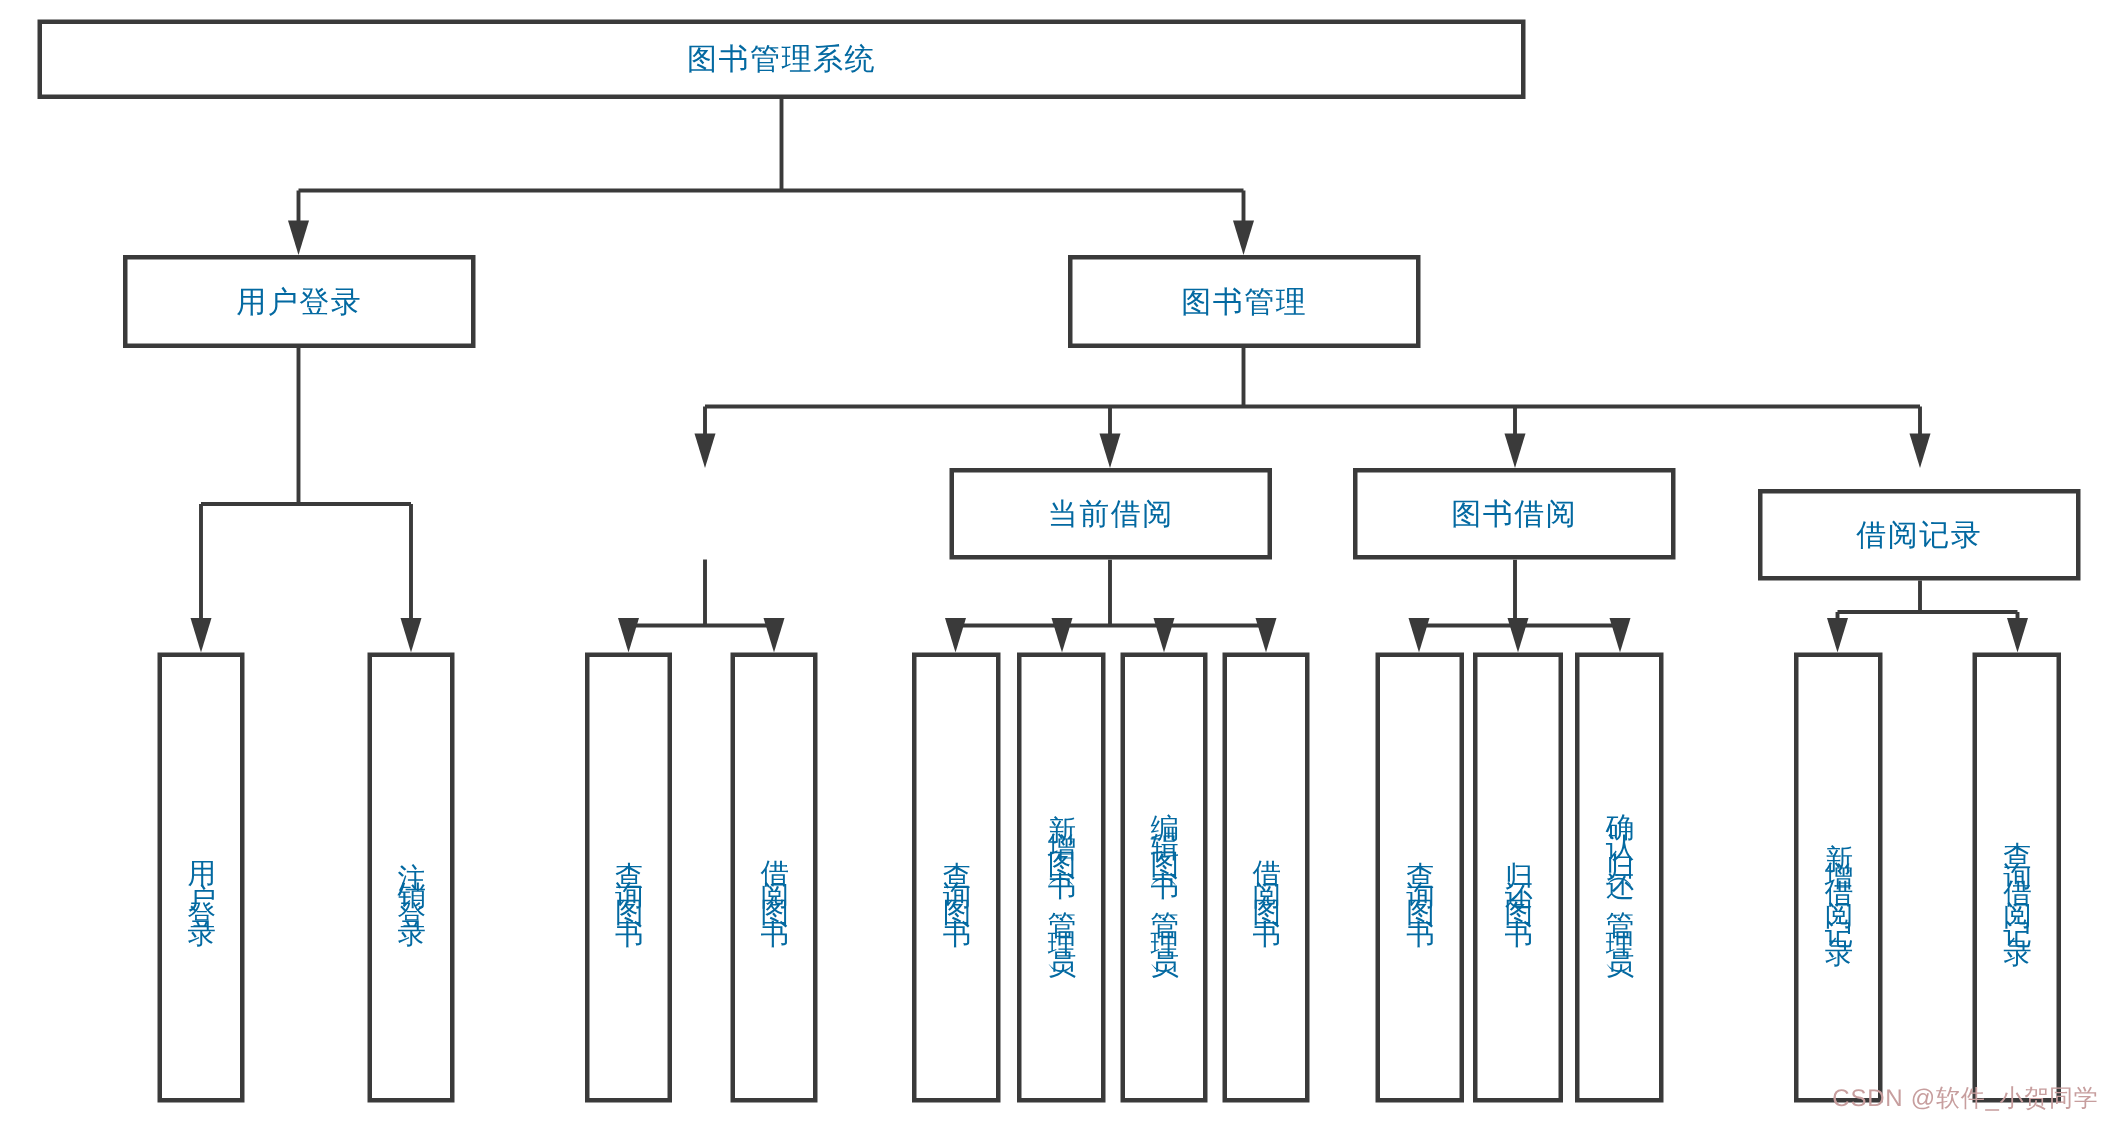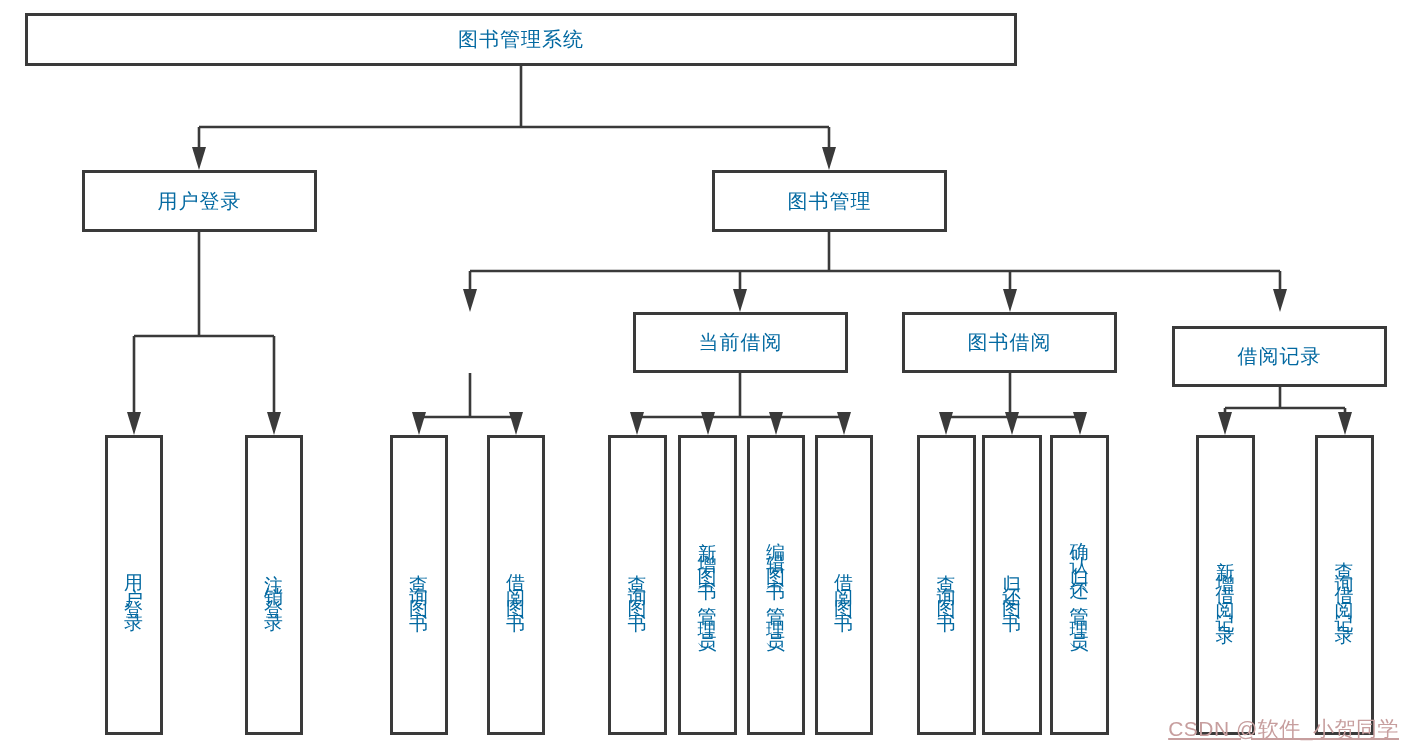--- a/index.html
+++ b/index.html
@@ -46,24 +46,23 @@
   .n-g3-3{left:747px;width:58px;}
   .n-g3-4{left:815px;width:58px;}
   .n-g4-1{left:917px;width:59px;}
   .n-g4-2{left:982px;width:60px;}
   .n-g4-3{left:1050px;width:59px;}
   .n-g5-1{left:1196px;width:59px;}
   .n-g5-2{left:1315px;width:59px;}
   #watermark{
     position:absolute;
     right:6px;bottom:4px;
-    font-size:21px;
+    font-size:16px;
     letter-spacing:0.5px;
     color:#c79e9e;
-    text-decoration:underline;
   }
 </style>
 </head>
 <body>
 
 <div id="canvas">
 
   <svg id="connector-svg" viewBox="0 0 1405 747" xmlns="http://www.w3.org/2000/svg">
     <g stroke="#3a3a3a" stroke-width="2.6" fill="none">
 

